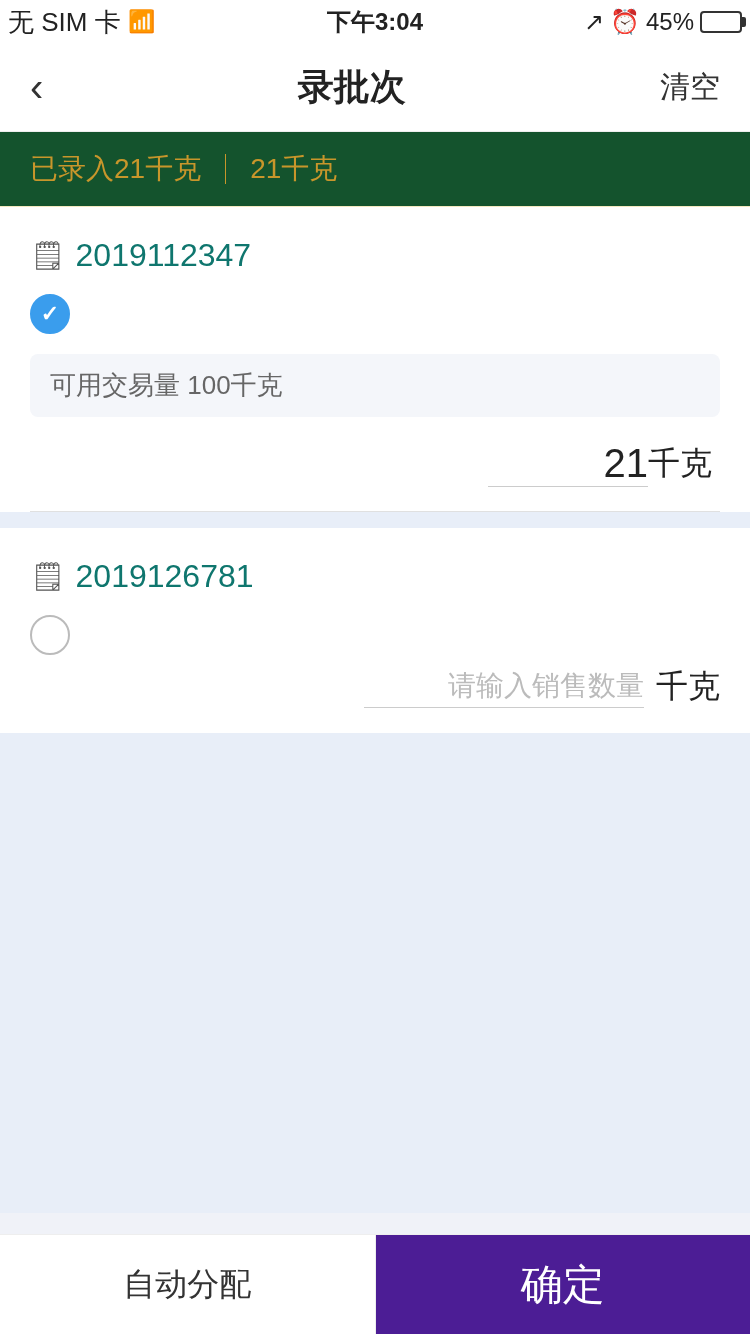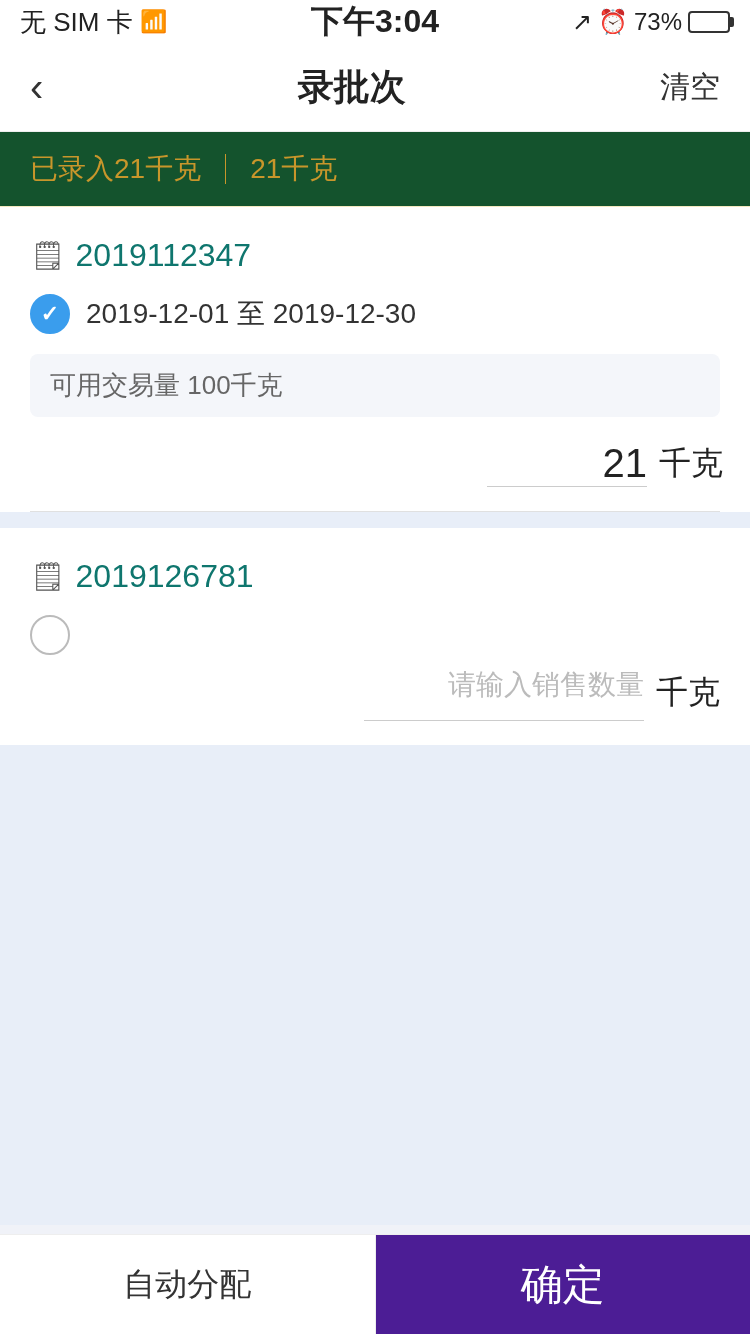--- a/index.html
+++ b/index.html
@@ -15,32 +15,32 @@
       overflow-x: hidden;
     }
 
     
     .status-bar {
       height: 44px;
       background: #fff;
       display: flex;
       align-items: center;
       justify-content: space-between;
-      padding: 0 20px;
+      padding: 0 8px;
       font-size: 28px;
       font-weight: 500;
     }
     .status-left {
       display: flex;
       align-items: center;
       gap: 8px;
       font-size: 26px;
     }
     .status-center {
-      font-size: 32px;
+      font-size: 24px;
       font-weight: 600;
       position: absolute;
       left: 50%;
       transform: translateX(-50%);
     }
     .status-right {
       display: flex;
       align-items: center;
       gap: 6px;
       font-size: 24px;
@@ -178,22 +178,21 @@
       padding: 14px 20px;
       font-size: 26px;
       color: #666;
     }
 
     
     .amount-row {
       display: flex;
       align-items: center;
       justify-content: flex-end;
-      padding: 24px 27px 0 30px;
-      gap: 12px;
+      padding: 24px 38px 0 30px;
     }
     .amount-unit {
       font-size: 32px;
       color: #222;
     }
     .amount-input-row {
       display: flex;
       align-items: center;
       justify-content: flex-end;
       padding: 0 30px 24px 30px;
@@ -201,21 +200,21 @@
     }
     .amount-underline {
       border: none;
       border-bottom: 1px solid #ccc;
       background: transparent;
       font-size: 32px;
       color: #737373;
       text-align: right;
       width: 280px;
       outline: none;
-      padding-bottom: 18px;
+      padding-bottom: 4px;
     }
     .amount-underline::placeholder {
       color: #bbb;
       font-size: 28px;
     }
     .amount-unit2 {
       font-size: 32px;
       color: #222;
     }
 
@@ -287,21 +286,21 @@
 
 <div class="status-bar">
   <div class="status-left">
     <span>无 SIM 卡</span>
     <span class="wifi-icon">📶</span>
   </div>
   <div class="status-center">下午3:04</div>
   <div class="status-right">
     <span>↗</span>
     <span>⏰</span>
-    <span>73%</span>
+    <span>45%</span>
     <span class="battery-box">
       <span class="battery-fill"></span>
     </span>
   </div>
 </div>
 
 <div class="nav-bar">
   <span class="nav-back">‹</span>
   <span class="nav-title">录批次</span>
   <span class="nav-action">清空</span>
@@ -313,21 +312,20 @@
   <span class="summary-item">21千克</span>
 </div>
 
 <div class="batch-card">
   <div class="batch-header">
     <span class="batch-icon">🗒</span>
     <span class="batch-number">2019112347</span>
   </div>
   <div class="batch-row">
     <div class="radio-circle checked"></div>
-    <span class="batch-date">2019-12-01 至 2019-12-30</span>
   </div>
   <div class="availability-box">可用交易量 100千克</div>
   <div class="amount-row">
     <input class="value-underline" value="21" type="text" style="">
     <span class="amount-unit">千克</span>
   </div>
   <div class="section-divider" style="margin-top:24px;"></div>
 </div>
 
 <div class="blue-sep"></div>

